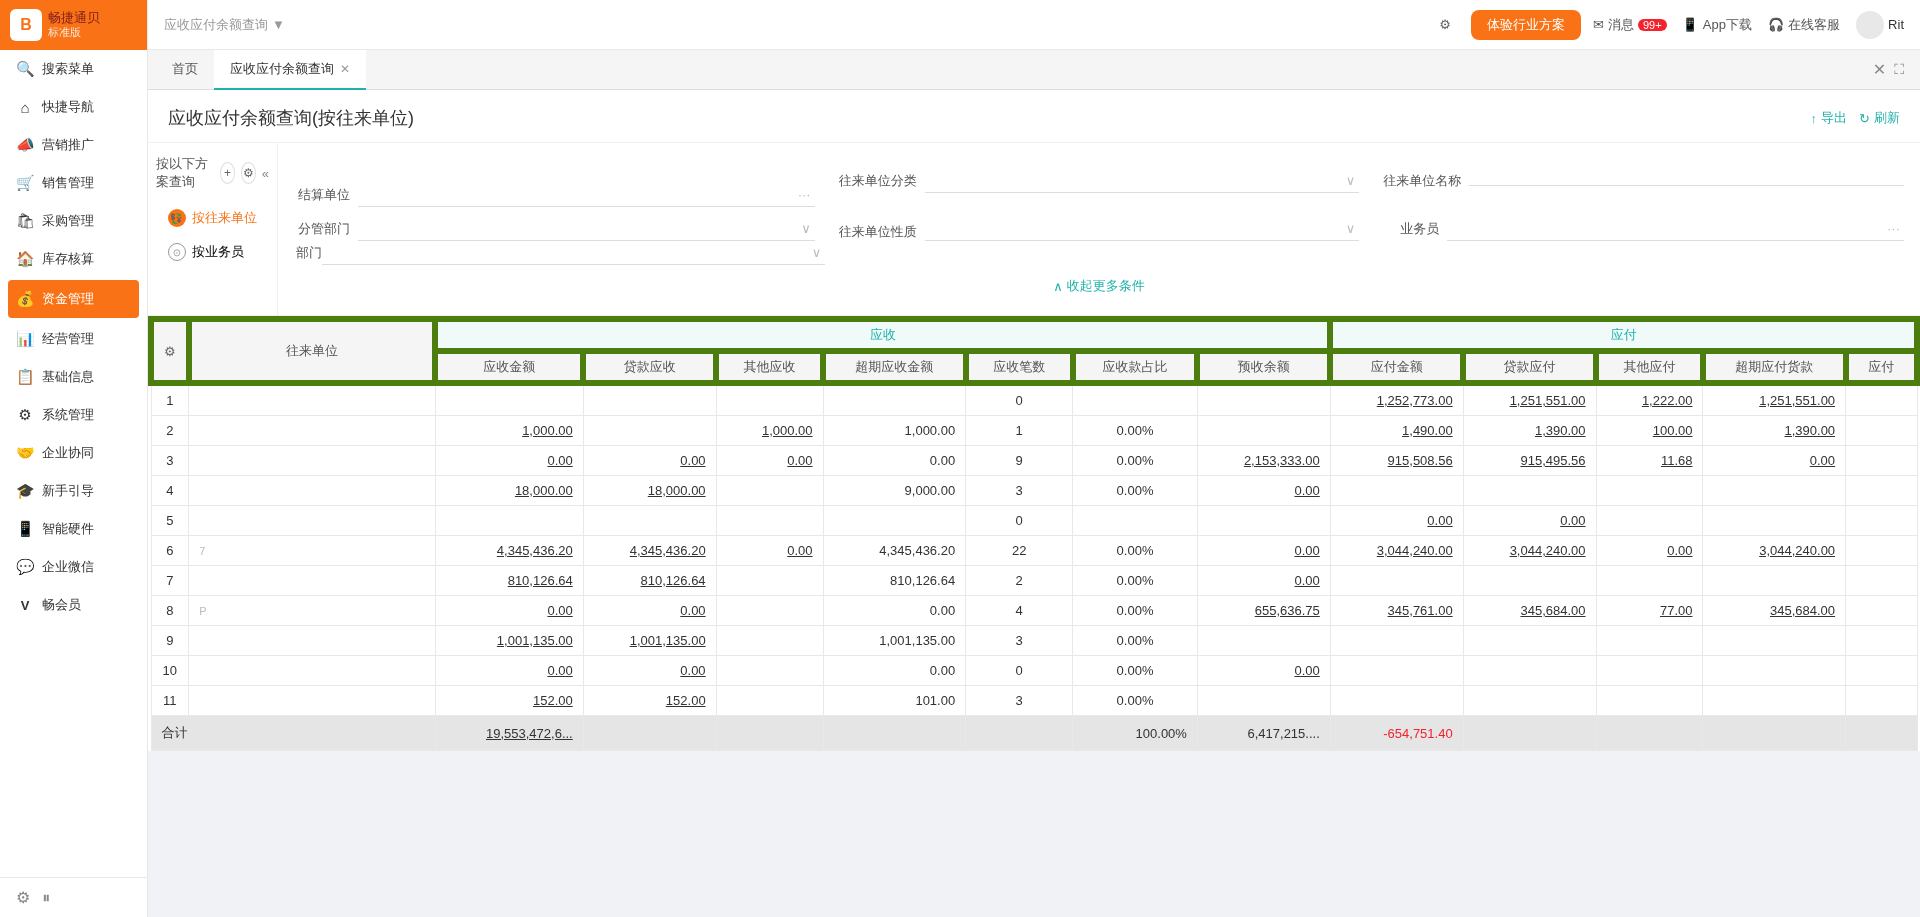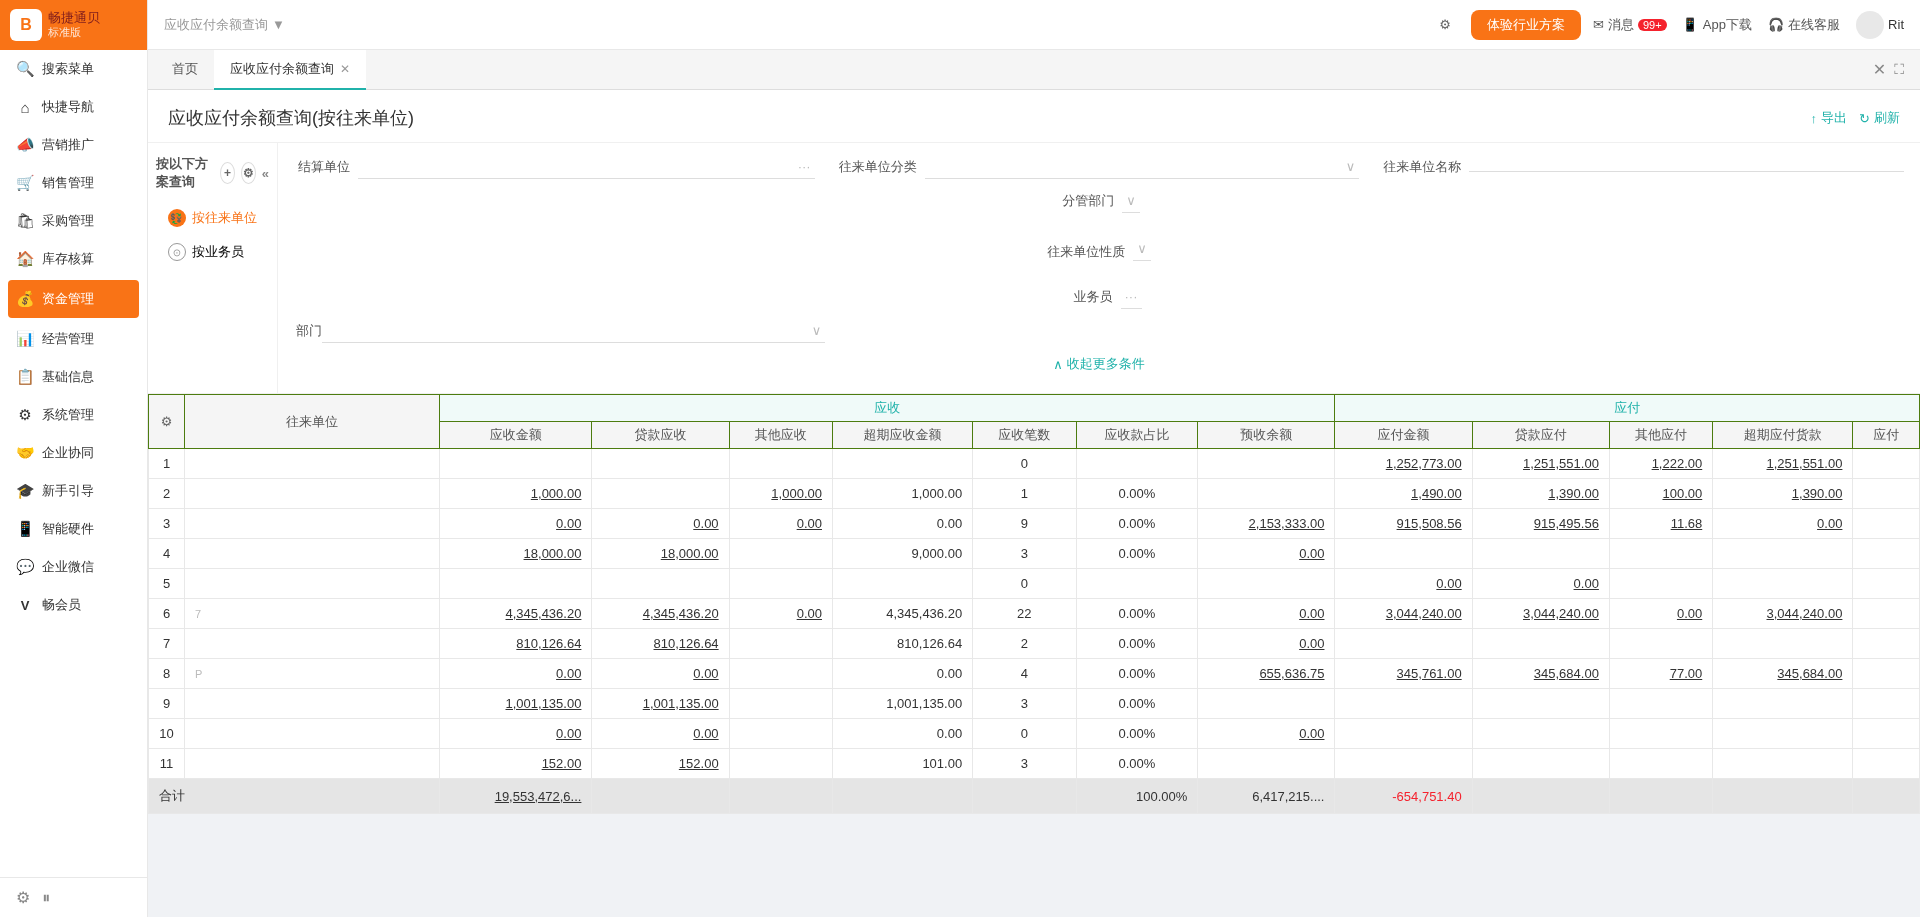--- a/index.html
+++ b/index.html
@@ -50,21 +50,21 @@
     .filter-config-btn { width: 22px; height: 22px; border: 1px solid #ddd; border-radius: 50%; display: flex; align-items: center; justify-content: center; cursor: pointer; color: #666; font-size: 12px; }
     .collapse-btn { color: #20b2aa; font-size: 13px; cursor: pointer; display: flex; align-items: center; gap: 4px; justify-content: center; padding: 8px 0; }
     .query-btn { background: #f97316; color: #fff; border: none; border-radius: 4px; padding: 6px 20px; cursor: pointer; font-size: 13px; }
     .setting-btn { background: #fff; color: #555; border: 1px solid #ddd; border-radius: 4px; padding: 6px 20px; cursor: pointer; font-size: 13px; }
     .nav-item { display: flex; align-items: center; gap: 6px; padding: 8px 12px; cursor: pointer; border-radius: 4px; }
     .nav-item.active { color: #f97316; }
     .nav-item-icon { width: 18px; height: 18px; border-radius: 50%; background: #f97316; display: flex; align-items: center; justify-content: center; color: #fff; font-size: 10px; }
     .nav-item-icon2 { width: 18px; height: 18px; border-radius: 50%; border: 1px solid #999; display: flex; align-items: center; justify-content: center; color: #999; font-size: 10px; }
     .nav-item-text { font-size: 13px; }
     .data-table { width: 100%; border-collapse: collapse; font-size: 12px; }
-    .data-table th { background: #f5f5f5; color: #555; padding: 4px 10px; text-align: center; border: 1px solid #4d7c0f; font-weight: normal; white-space: nowrap; }
+    .data-table th { background: #f5f5f5; color: #555; padding: 4px 10px; text-align: center; border: 6px solid #4d7c0f; font-weight: normal; white-space: nowrap; }
     .data-table td { padding: 7px 10px; border: 1px solid #e8e8e8; color: #333; text-align: right; white-space: nowrap; }
     .data-table td.left { text-align: left; }
     .data-table td.center { text-align: center; }
     .data-table .group-header { background: #f0faf9; color: #20b2aa; text-align: center; font-weight: 500; }
     .link-text { color: #1890ff; text-decoration: underline; cursor: pointer; }
     .total-row { background: #e5e5e5; font-weight: 500; }
     .total-row td { padding: 8px 10px; }
     .settings-icon { cursor: pointer; color: #666; }
   </style>
 </head>
@@ -203,58 +203,58 @@
           <div class="action-btn">
             <span>↻</span>
             <span>刷新</span>
           </div>
         </div>
       </div>
 
       <div style="display:flex;border-bottom:1px solid #f0f0f0;">
 
         <div style="width:130px;padding:12px 8px;border-right:1px solid #f0f0f0;flex-shrink:0;">
-          <div style="display:flex;align-items:center;gap:6px;margin-bottom:10px;font-weight:bold;">
+          <div style="display:flex;align-items:center;gap:6px;margin-bottom:10px;">
             <span style="font-size:13px;color:#555;">按以下方案查询</span>
             <span class="filter-add-btn">+</span>
             <span class="filter-config-btn">⚙</span>
             <span style="color:#888;cursor:pointer;font-size:13px;">«</span>
           </div>
           <div class="nav-item active">
             <div class="nav-item-icon" style="font-size:10px;">💱</div>
             <span class="nav-item-text">按往来单位</span>
           </div>
           <div class="nav-item">
             <div class="nav-item-icon2" style="font-size:10px;">⊙</div>
             <span class="nav-item-text">按业务员</span>
           </div>
         </div>
 
         <div style="flex:1;padding:12px 16px;">
 
           <div style="display:flex;gap:24px;margin-bottom:10px;align-items:center;">
-            <div style="display:flex;align-items:center;gap:8px;flex:1;">
+            <div style="display:flex;align-items:center;gap:8px;flex:1;margin-top:28px;">
               <span style="color:#555;font-size:13px;white-space:nowrap;min-width:56px;text-align:right;">结算单位</span>
               <div style="flex:1;border-bottom:1px solid #ddd;padding:4px 4px;display:flex;justify-content:flex-end;">
                 <span style="color:#bbb;">···</span>
               </div>
             </div>
             <div style="display:flex;align-items:center;gap:8px;flex:1;">
               <span style="color:#555;font-size:13px;white-space:nowrap;min-width:70px;text-align:right;">往来单位分类</span>
               <div style="flex:1;border-bottom:1px solid #ddd;padding:4px 4px;display:flex;justify-content:flex-end;">
                 <span style="color:#bbb;">∨</span>
               </div>
             </div>
             <div style="display:flex;align-items:center;gap:8px;flex:1;">
               <span style="color:#555;font-size:13px;white-space:nowrap;min-width:70px;text-align:right;">往来单位名称</span>
               <div style="flex:1;border-bottom:1px solid #ddd;padding:4px 4px;"></div>
             </div>
           </div>
 
-          <div style="display:flex;gap:24px;margin-bottom:10px;align-items:center;flex-direction:column;">
+          <div style="display:flex;gap:24px;align-items:center;">
             <div style="display:flex;align-items:center;gap:8px;flex:1;">
               <span style="color:#555;font-size:13px;white-space:nowrap;min-width:56px;text-align:right;">分管部门</span>
               <div style="flex:1;border-bottom:1px solid #ddd;padding:4px 4px;display:flex;justify-content:flex-end;">
                 <span style="color:#bbb;">∨</span>
               </div>
             </div>
             <div style="display:flex;align-items:flex-end;gap:8px;flex:1;">
               <span style="color:#555;font-size:13px;white-space:nowrap;min-width:70px;text-align:right;">往来单位性质</span>
               <div style="flex:1;border-bottom:1px solid #ddd;padding:4px 4px;display:flex;justify-content:flex-end;">
                 <span style="color:#bbb;">∨</span>

